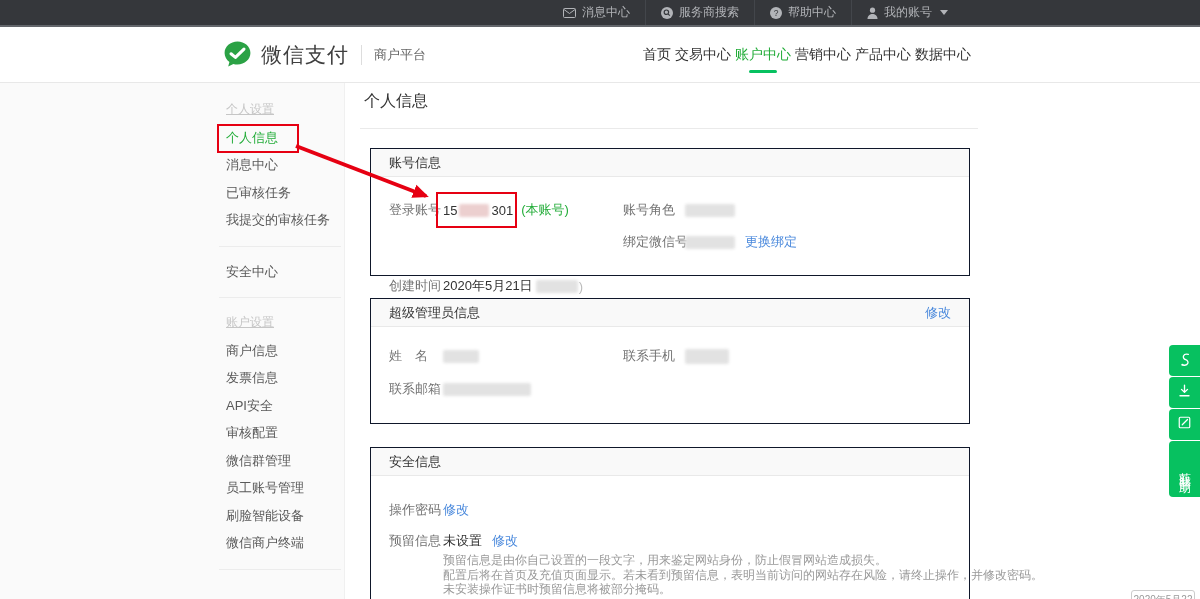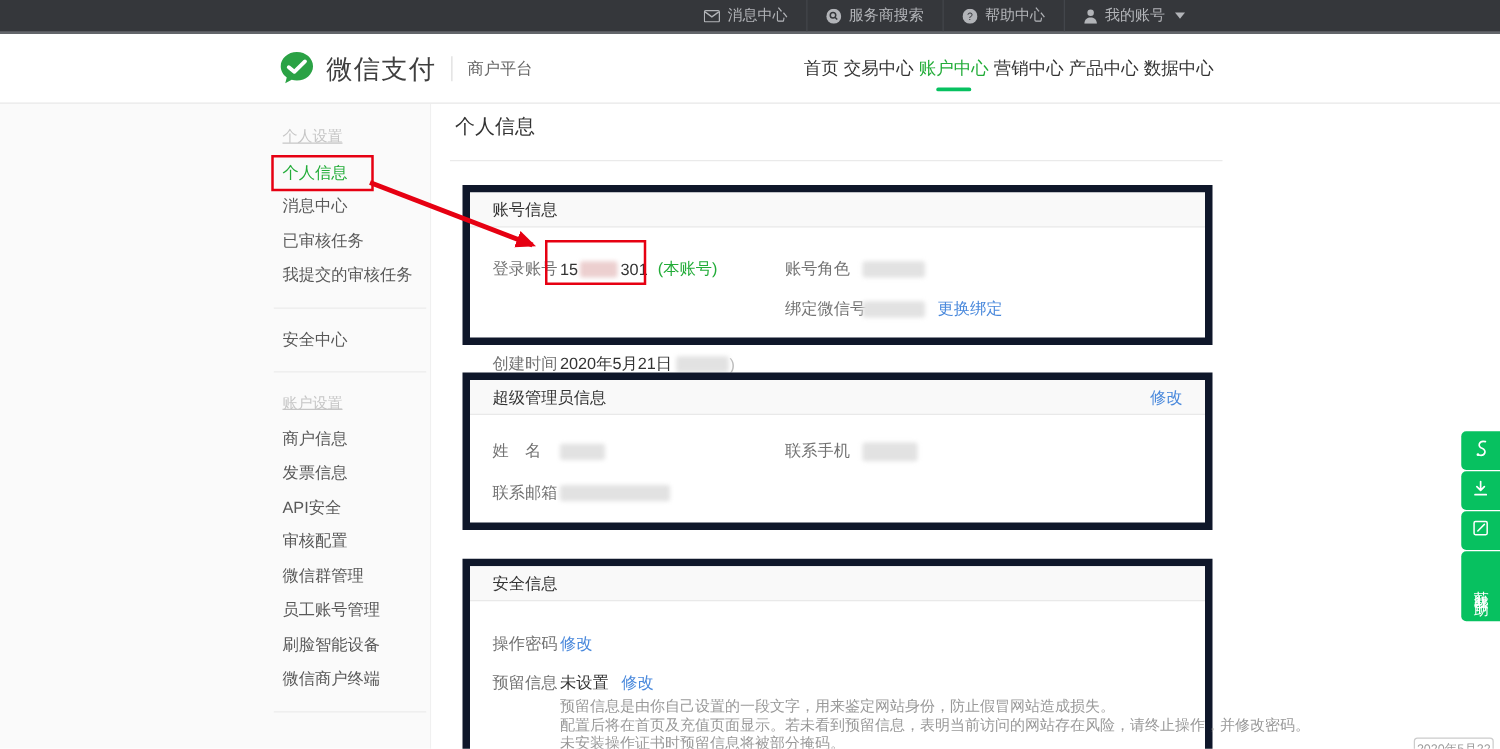--- a/index.html
+++ b/index.html
@@ -31,21 +31,21 @@
   .side-list{list-style:none;margin:0;padding:14px 0 0 226px;}
   .side-section{height:27.5px;line-height:27.5px;font-size:12px;color:#c6c6c6;text-decoration:underline;}
   .side-item{height:27.5px;line-height:27.5px;font-size:13px;color:#595959;cursor:pointer;}
   .side-item.active{color:#22AC38;}
   .side-divider{height:24px;position:relative;}
   .side-divider::after{content:'';position:absolute;left:-7px;right:3px;top:12px;border-top:1px solid #ececec;}
   
   .main{position:absolute;left:345px;top:82px;right:0;bottom:0;background:#fff;}
   .page-title{position:absolute;left:19px;top:9px;font-size:16px;color:#333;}
   .title-rule{position:absolute;left:15px;top:46px;width:618px;border-top:1px solid #eaeaea;}
-  .card{position:absolute;left:25px;width:600px;border:6px solid #0f172a;background:#fff;box-sizing:border-box;}
+  .card{position:absolute;left:25px;width:600px;border:1px solid #0f172a;background:#fff;box-sizing:border-box;}
   .card1{top:66px;height:128px;}
   .card2{top:216px;height:126px;}
   .card3{top:365px;height:250px;}
   .card-header{height:27px;line-height:27px;background:#f9f9f9;border-bottom:1px solid #e9e9e9;padding:0 18px;font-size:13px;color:#333;position:relative;}
   .card-header .edit-link{position:absolute;right:18px;top:0;line-height:27px;}
   .row{position:absolute;height:18px;display:flex;align-items:center;font-size:13px;color:#333;white-space:nowrap;}
   .row .lbl{color:#737373;display:inline-block;}
   .lbl-c1{width:54px;}
   .lbl-c2{width:62px;}
   .col1{left:18px;}

